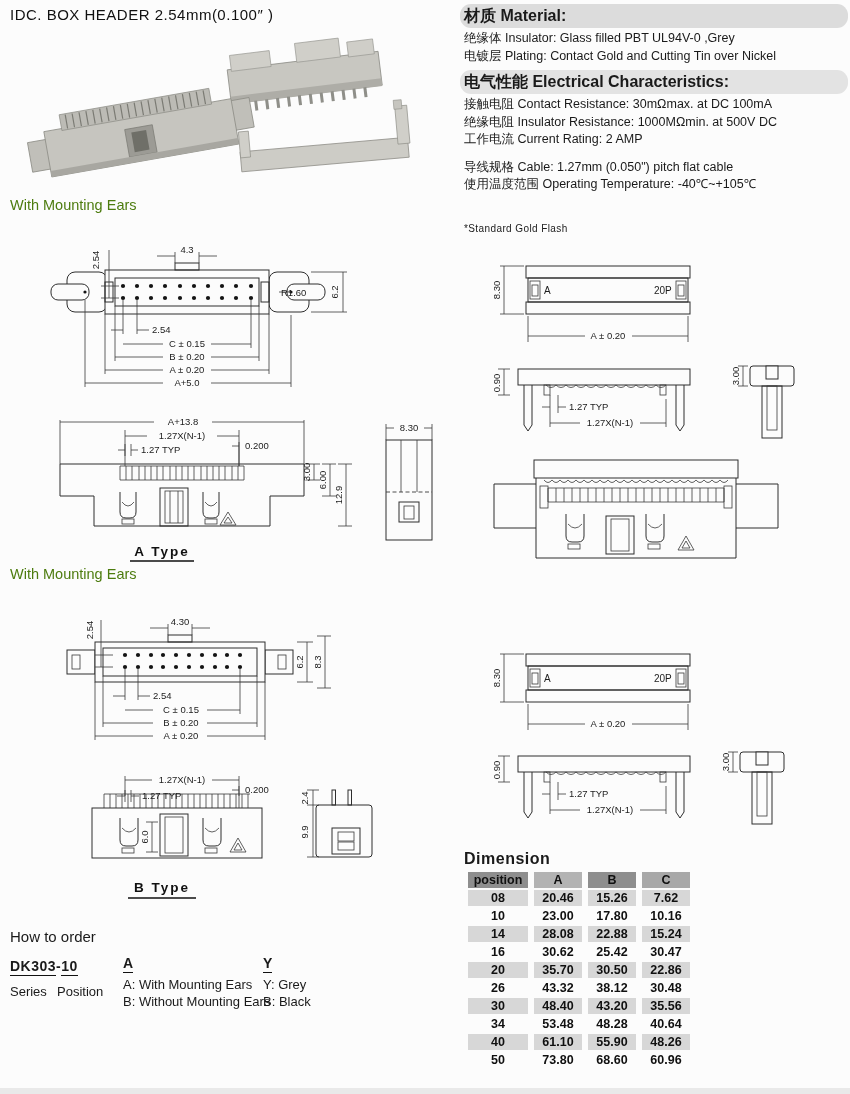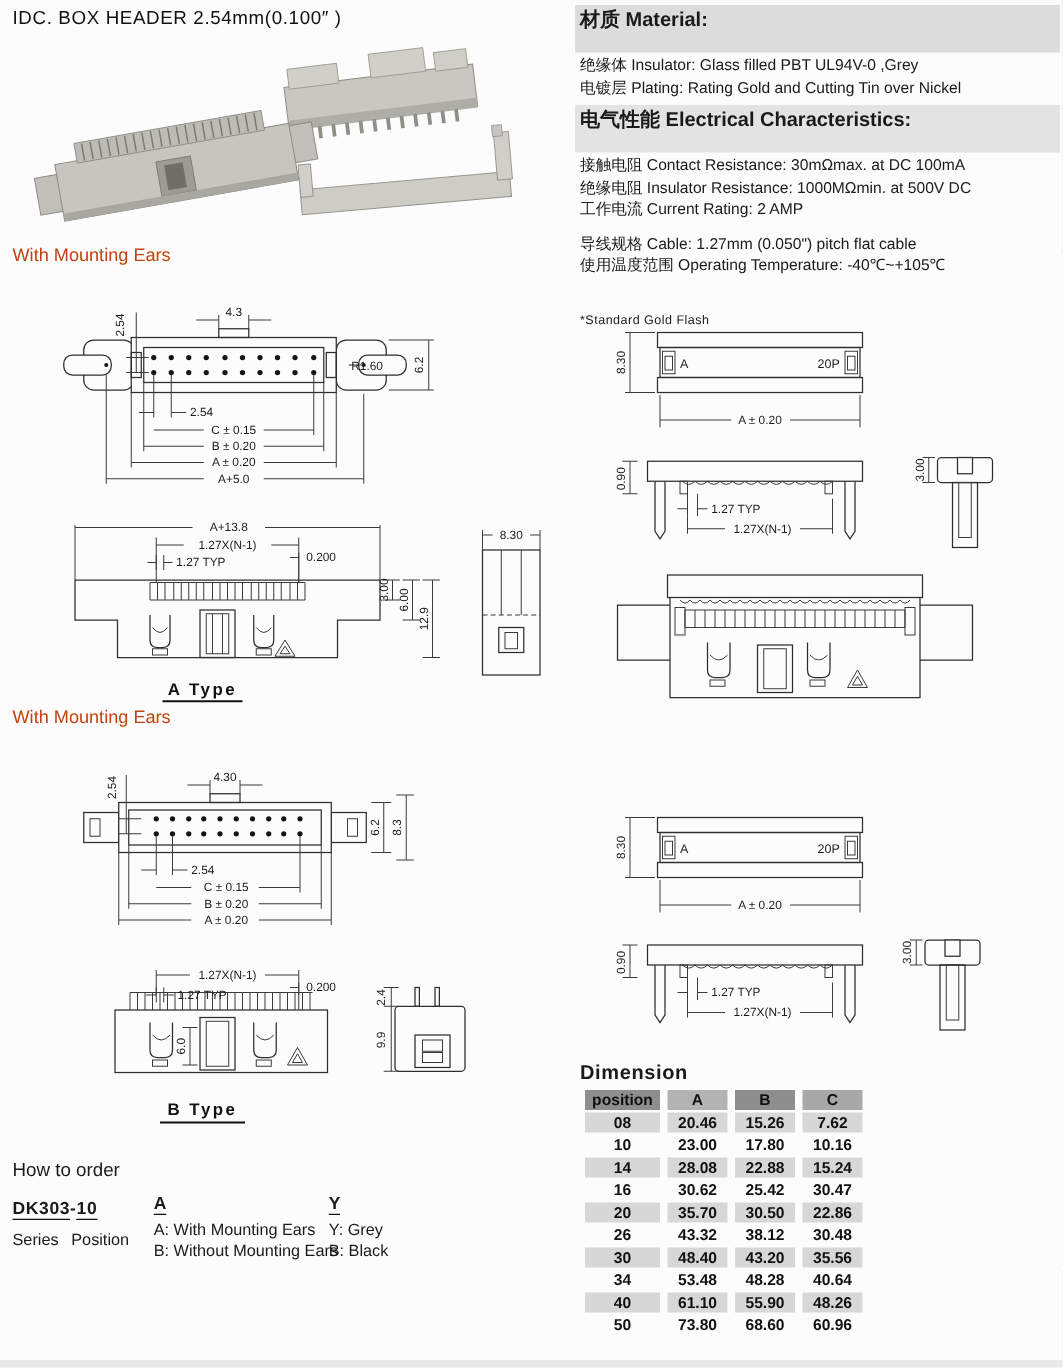--- a/index.html
+++ b/index.html
@@ -1,22 +1,22 @@
 <!DOCTYPE html>
 <html><head>
 <meta charset="utf-8">
 <style>
   html,body{margin:0;padding:0;background:#e9e9e9;}
   .page{position:relative;width:850px;height:1088px;background:#fcfcfc;overflow:hidden;
         font-family:"Liberation Sans",sans-serif;color:#1a1a1a;}
   .abs{position:absolute;}
   .title{font-size:15px;letter-spacing:.5px;color:#111;}
-  .sec-label{font-size:14.5px;color:#c2410c;}
+  .sec-label{font-size:14.5px;color:#4d7c0f;}
   .info{width:388px;}
-  .info .h1{font-size:16px;font-weight:bold;background:#dcdcdc;padding:2px 4px 15px;margin:0 0 2px;}
+  .info .h1{font-size:16px;font-weight:bold;background:#dcdcdc;padding:2px 4px 1px;margin:0 0 2px;border-radius:11px;}
   .info .h1.second{margin-top:5px;background:#e3e3e3;}
   .info .line{font-size:12.5px;line-height:17.5px;padding-left:4px;white-space:nowrap;}
   .info .gap{height:10px;}
   .info .note{font-size:10px;padding-left:4px;margin-top:29px;letter-spacing:.4px;}
   svg.draw{overflow:visible;}
   svg .ln{stroke:#2e2e2e;stroke-width:1;fill:none;}
   svg .thin{stroke:#3a3a3a;stroke-width:.8;fill:none;}
   svg .dash{stroke:#3a3a3a;stroke-width:.9;fill:none;stroke-dasharray:4 2.5;}
   svg .dim{font-size:9.5px;fill:#1c1c1c;}
   svg .mark{font-size:10px;fill:#1c1c1c;}
@@ -83,21 +83,21 @@
       <rect x="0" y="24" width="168" height="20" fill="#cdccc6" stroke="#908f89" stroke-width=".8"></rect>
       <rect x="0" y="4" width="10" height="26" fill="#d0cfc9" stroke="#908f89" stroke-width=".7"></rect>
       <rect x="158" y="-8" width="12" height="38" fill="#d0cfc9" stroke="#908f89" stroke-width=".7"></rect>
       <rect x="157" y="-14" width="8" height="9" fill="#c6c5bf" stroke="#908f89" stroke-width=".6"></rect>
     </g>
   </svg>
 
   <div class="abs info" style="left:460px;top:4px;">
     <div class="h1">材质 Material:</div>
     <div class="line">绝缘体 Insulator: Glass filled PBT UL94V-0 ,Grey</div>
-    <div class="line">电镀层  Plating:  Rating Gold and Cutting Tin over Nickel</div>
+    <div class="line">电镀层  Plating:  Contact Gold and Cutting Tin over Nickel</div>
     <div class="h1 second">电气性能 Electrical Characteristics:</div>
     <div class="line">接触电阻  Contact Resistance: 30mΩmax. at DC 100mA</div>
     <div class="line">绝缘电阻  Insulator Resistance: 1000MΩmin. at 500V DC</div>
     <div class="line">工作电流  Current Rating: 2 AMP</div>
     <div class="gap"></div>
     <div class="line">导线规格  Cable: 1.27mm (0.050") pitch flat cable</div>
     <div class="line">使用温度范围 Operating Temperature: -40℃~+105℃</div>
     <div class="note">*Standard Gold Flash</div>
   </div>
 

